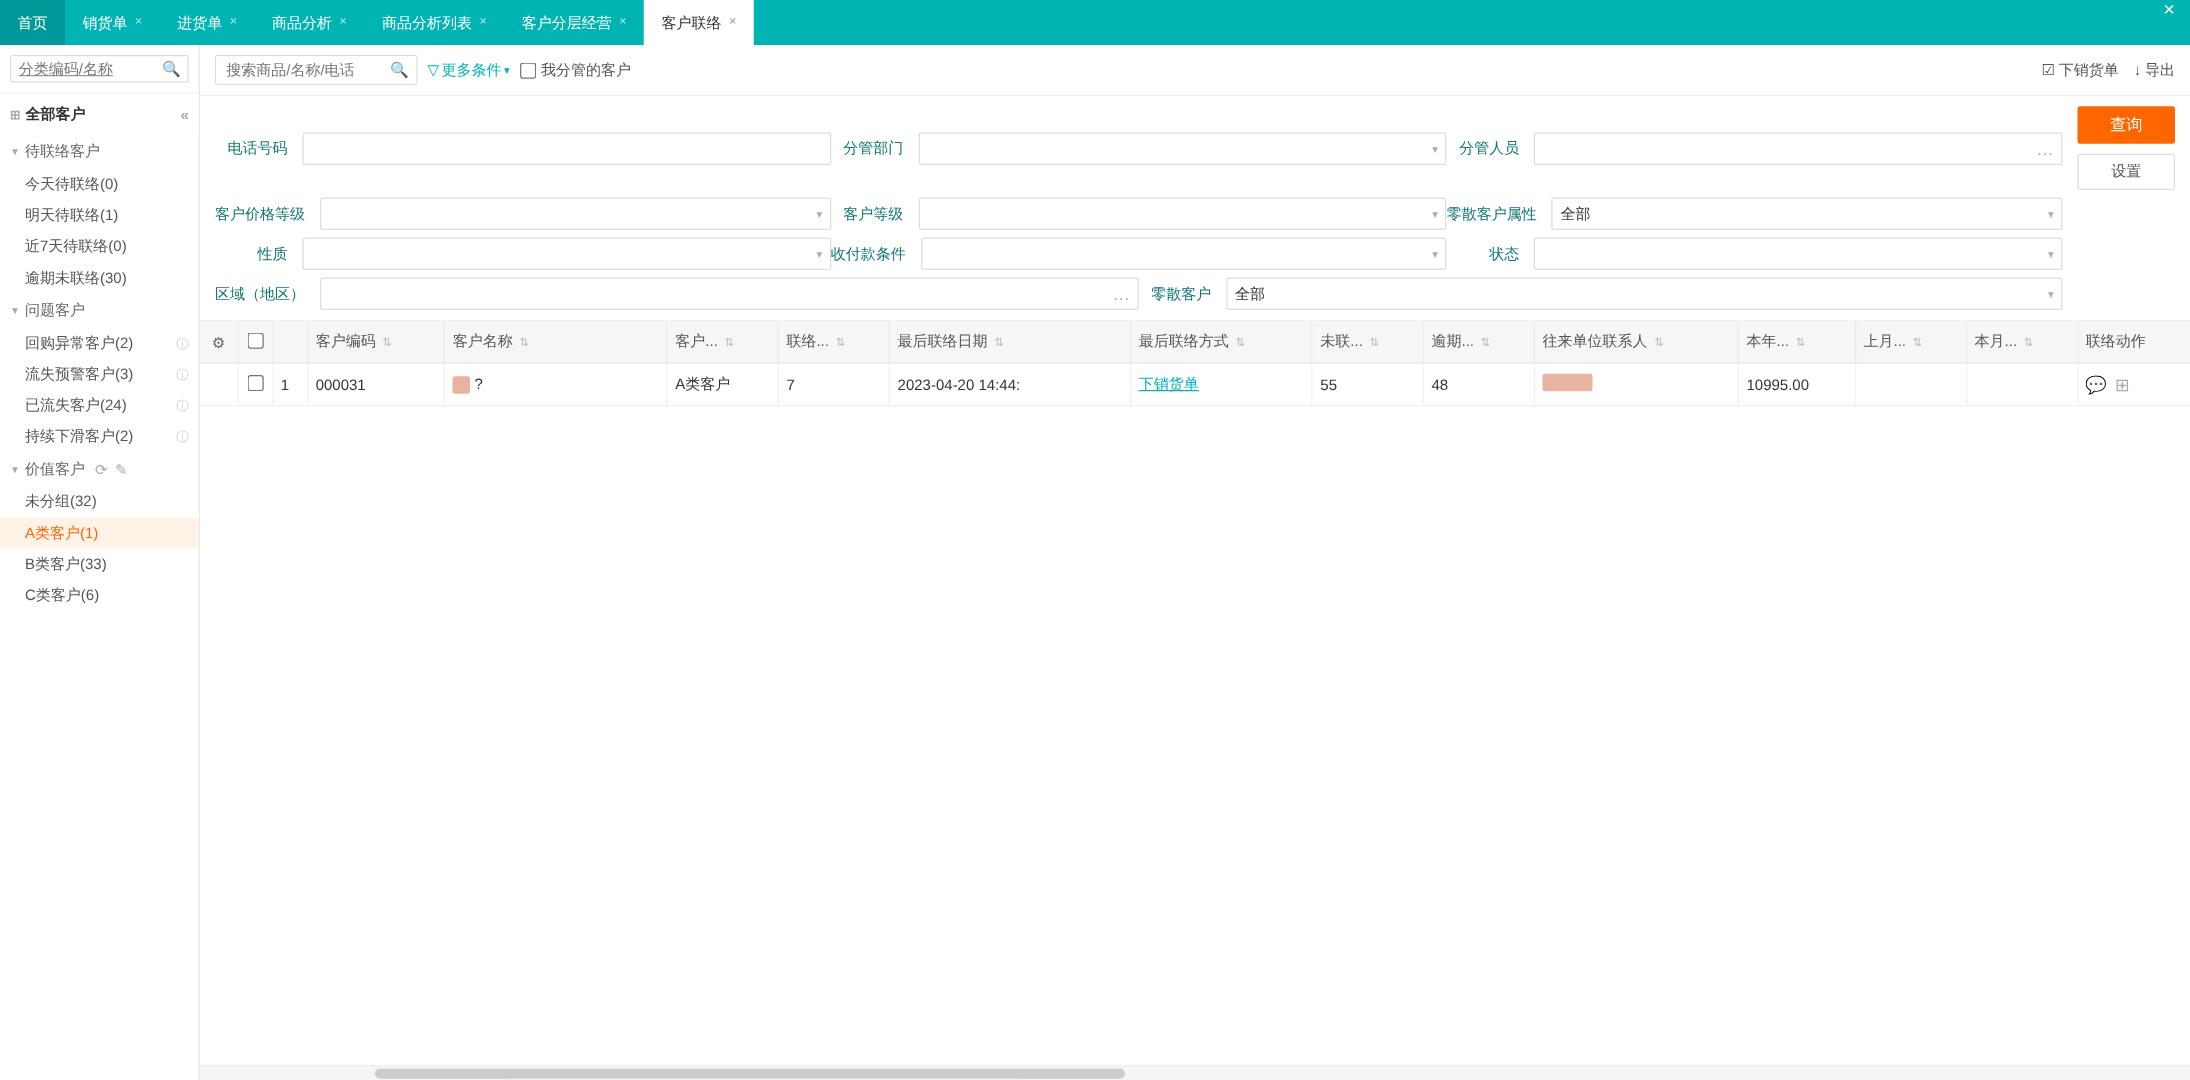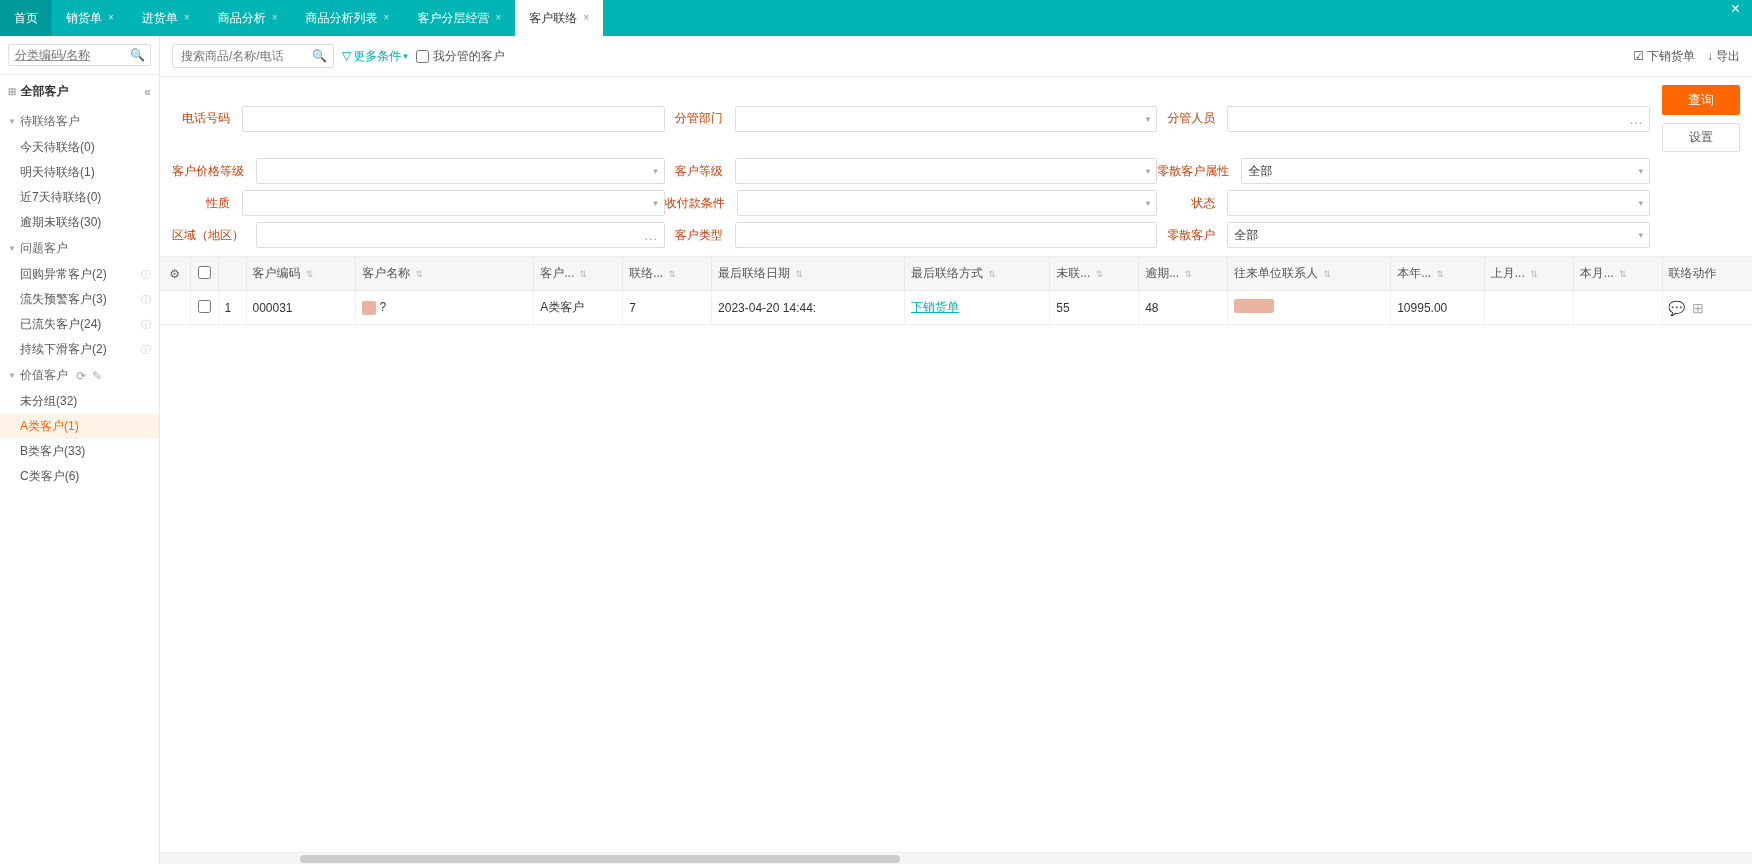--- a/index.html
+++ b/index.html
@@ -217,21 +217,21 @@
     .filter-row:last-child {
       margin-bottom: 0;
     }
     .filter-item {
       display: flex;
       align-items: center;
       flex: 1;
       gap: 6px;
     }
     .filter-label {
-      color: #c2410c;
+      color: #0f766e;
       white-space: nowrap;
       min-width: 64px;
       text-align: right;
       padding-right: 6px;
     }
     .filter-select {
       flex: 1;
       border: 1px solid #ddd;
       border-radius: 2px;
       padding: 3px 6px;
@@ -643,26 +643,20 @@
         </div>
         <div style="min-width:90px;"></div>
       </div>
 
       <div class="filter-row">
         <div class="filter-item">
           <span class="filter-label">区域（地区）</span>
           <div class="filter-select" style="flex:2;">
             <span></span>
             <span class="filter-select-dots">…</span>
-          </div>
-        </div>
-        <div class="filter-item">
-          <span class="filter-label">客户类型</span>
-          <div class="filter-select" style="flex:2;">
-            <span></span>
           </div>
         </div>
         <div class="filter-item">
           <span class="filter-label">零散客户</span>
           <div class="filter-select" style="flex:2;">
             <span>全部</span>
             <span class="arrow-down">▾</span>
           </div>
         </div>
         <div style="min-width:90px;"></div>

